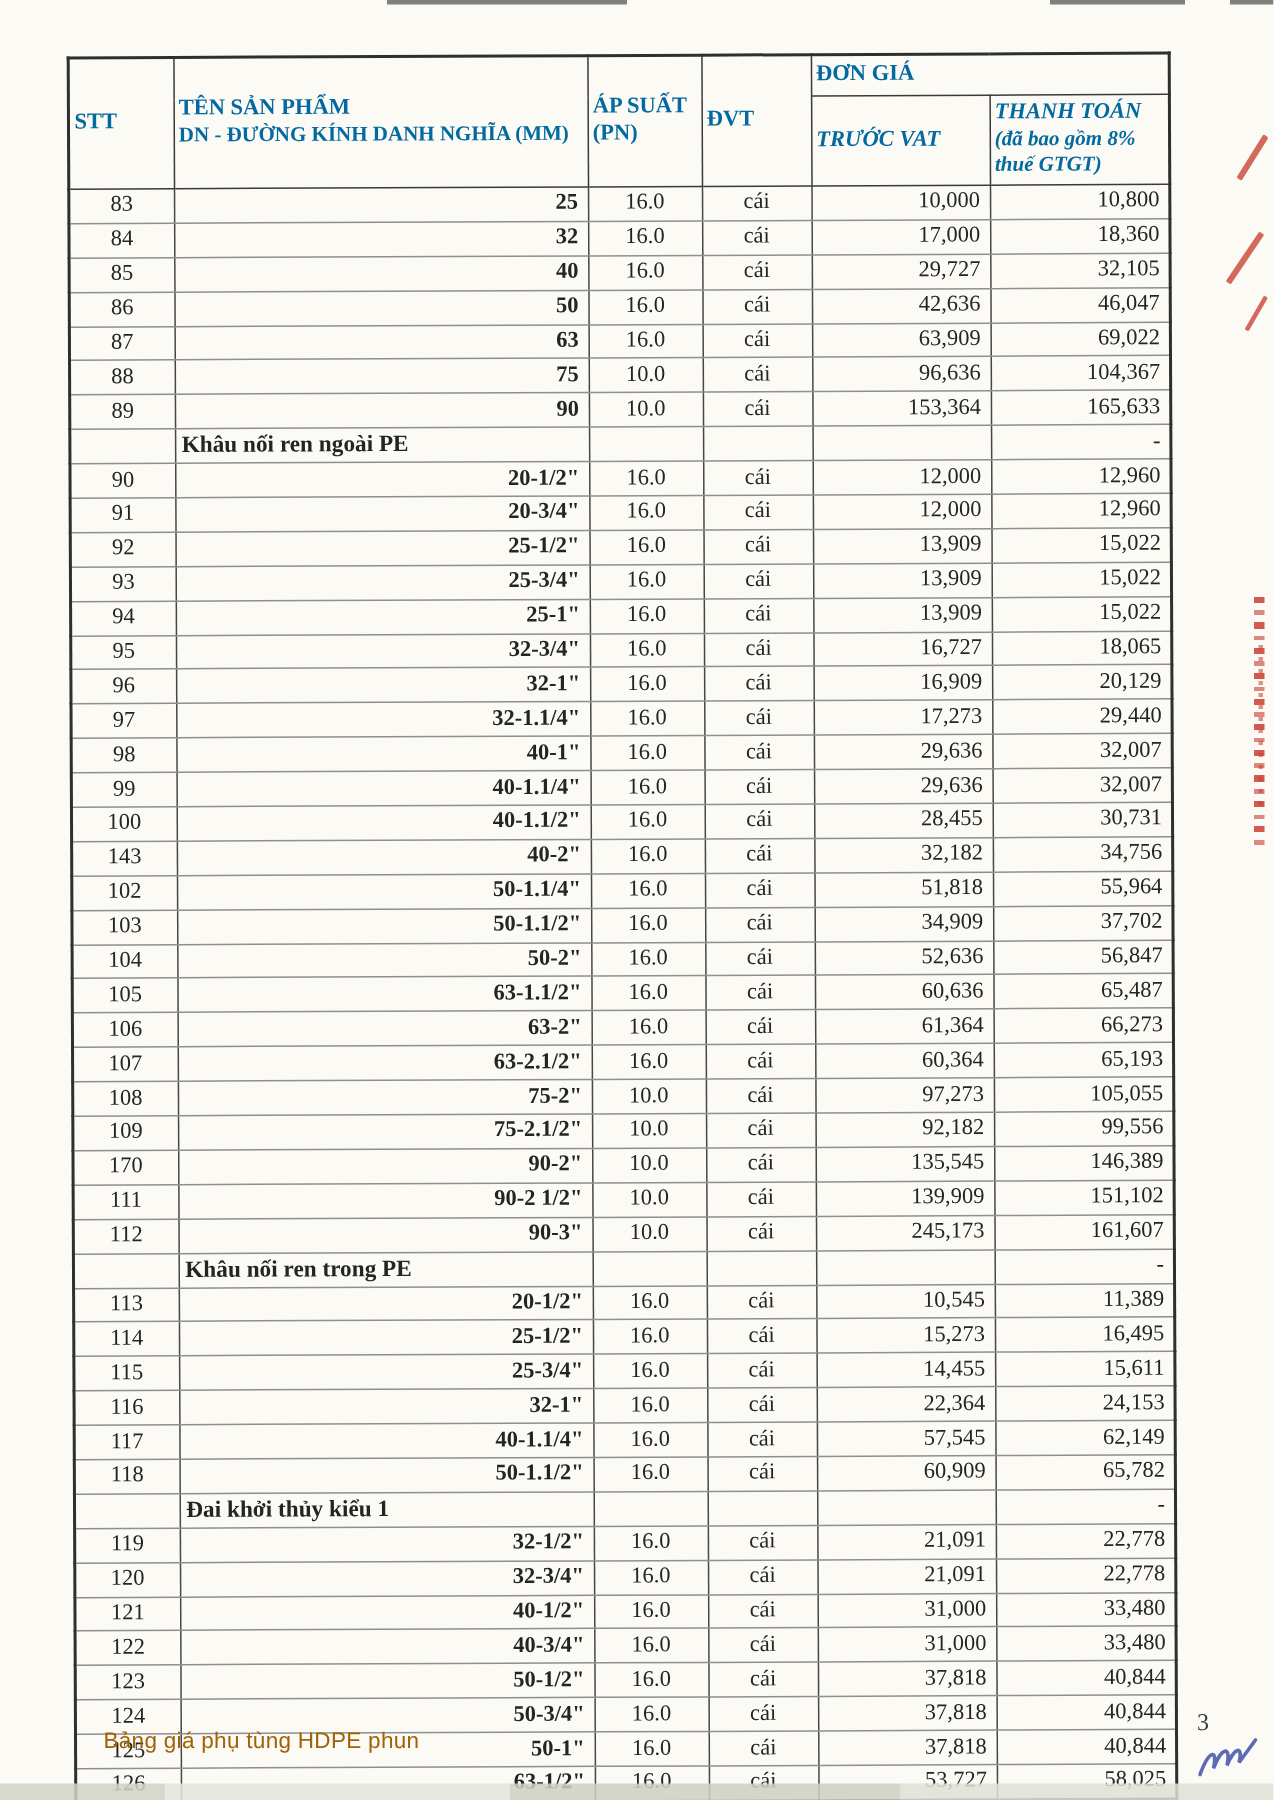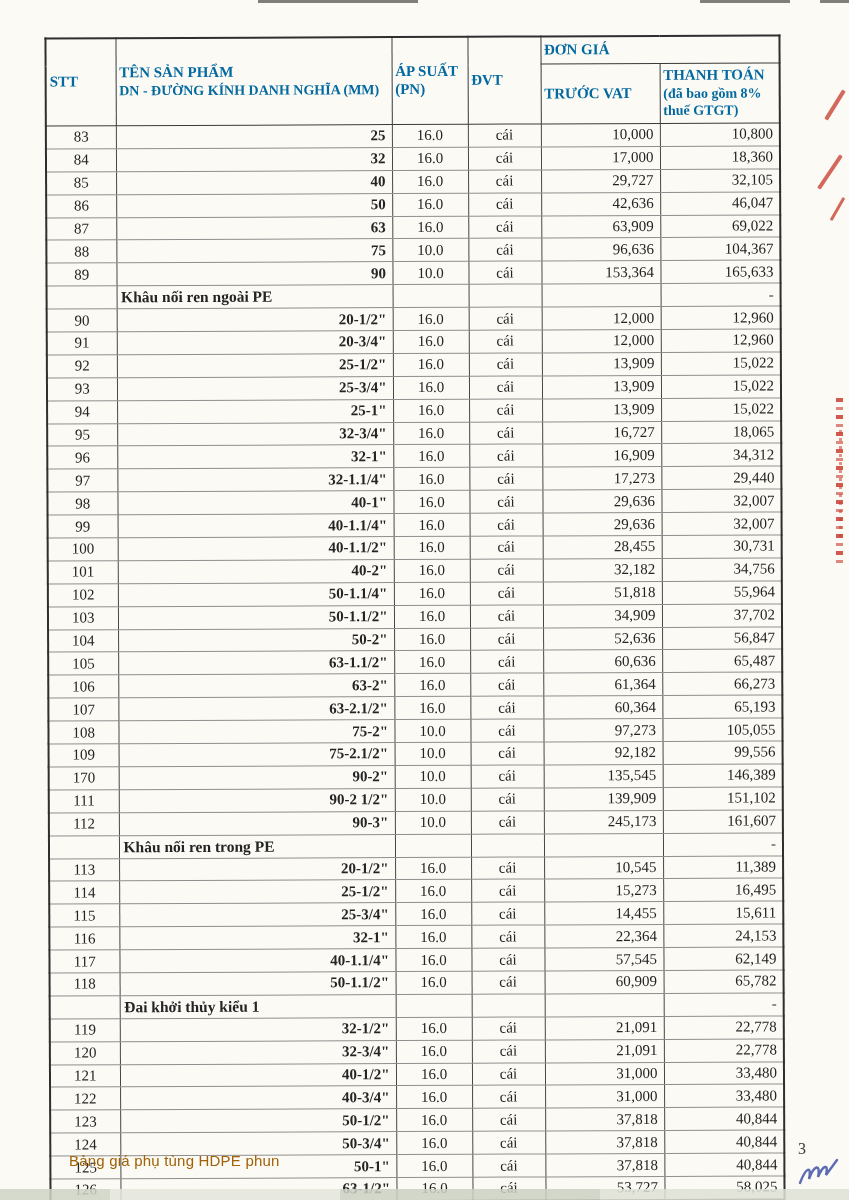--- a/index.html
+++ b/index.html
@@ -28,21 +28,21 @@
     color:#0369a1;
   }
   .doc-table td{
     border-left:1.5px solid #474747;border-right:1.5px solid #474747;
     border-top:1px solid #8f8f8f;border-bottom:1px solid #8f8f8f;
     height:21.9px;padding:0 6px;font-size:15px;line-height:1;
     vertical-align:middle;white-space:nowrap;overflow:hidden;
     color:#242424;
   }
   .doc-table thead tr.h1 th{height:22px;}
-  .doc-table thead tr.h2 th{height:55px;}
+  .doc-table thead tr.h2 th{height:55px;font-style:italic;}
   .doc-table thead th .sub{font-size:14px;font-weight:bold;}
   .c-stt{text-align:center;}
   .c-name{text-align:right;font-weight:bold;padding-right:10px;}
   .c-name.section-label{text-align:left;padding-left:4px;font-weight:bold;font-size:15.5px;}
   .c-pn,.c-unit{text-align:center;}
   .c-price{text-align:right;padding-right:9px;}
   .footer-caption{
     position:absolute;left:69px;top:1152px;
     font-family:"Liberation Sans","DejaVu Sans",sans-serif;
     font-size:15px;color:#a16207;letter-spacing:.2px;
@@ -220,21 +220,21 @@
         <td class="c-unit">cái</td>
         <td class="c-price">16,727</td>
         <td class="c-price">18,065</td>
       </tr>
       <tr>
         <td class="c-stt">96</td>
         <td class="c-name">32-1"</td>
         <td class="c-pn">16.0</td>
         <td class="c-unit">cái</td>
         <td class="c-price">16,909</td>
-        <td class="c-price">34,312</td>
+        <td class="c-price">20,129</td>
       </tr>
       <tr>
         <td class="c-stt">97</td>
         <td class="c-name">32-1.1/4"</td>
         <td class="c-pn">16.0</td>
         <td class="c-unit">cái</td>
         <td class="c-price">17,273</td>
         <td class="c-price">29,440</td>
       </tr>
       <tr>
@@ -255,21 +255,21 @@
       </tr>
       <tr>
         <td class="c-stt">100</td>
         <td class="c-name">40-1.1/2"</td>
         <td class="c-pn">16.0</td>
         <td class="c-unit">cái</td>
         <td class="c-price">28,455</td>
         <td class="c-price">30,731</td>
       </tr>
       <tr>
-        <td class="c-stt">101</td>
+        <td class="c-stt">143</td>
         <td class="c-name">40-2"</td>
         <td class="c-pn">16.0</td>
         <td class="c-unit">cái</td>
         <td class="c-price">32,182</td>
         <td class="c-price">34,756</td>
       </tr>
       <tr>
         <td class="c-stt">102</td>
         <td class="c-name">50-1.1/4"</td>
         <td class="c-pn">16.0</td>

